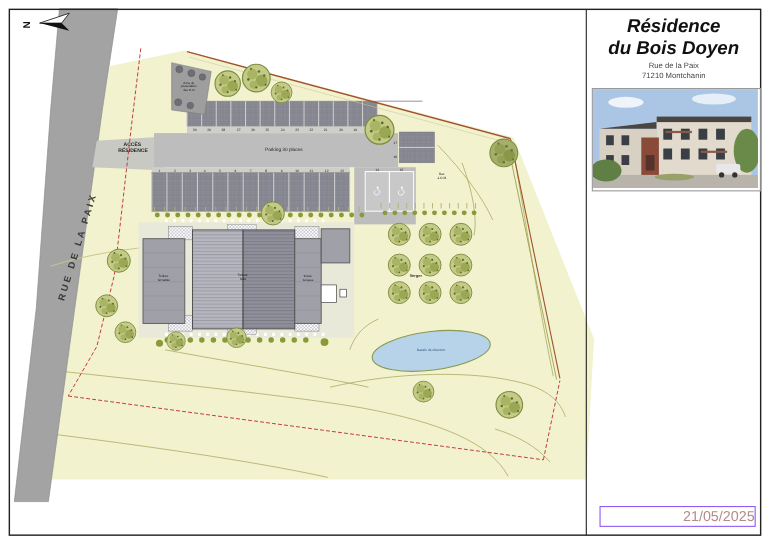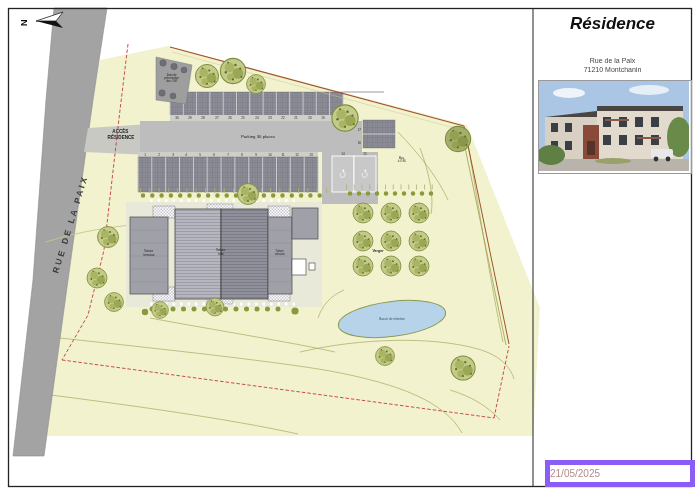--- a/index.html
+++ b/index.html
@@ -4,22 +4,22 @@
 <style>
   html,body{margin:0;padding:0;background:#fff;}
   #page{position:relative;width:700px;height:495px;background:#fff;overflow:hidden;
         font-family:"Liberation Sans",sans-serif;}
   #plan-svg{position:absolute;left:0;top:0;}
   .panel-title{position:absolute;left:533px;top:14px;width:159px;text-align:center;
                font-weight:bold;font-style:italic;font-size:17px;line-height:1.15;color:#101010;}
   .panel-address{position:absolute;left:533px;top:56px;width:159px;text-align:center;
                  font-size:7px;line-height:1.3;color:#444;}
   .photo-wrap{position:absolute;left:538px;top:80px;width:152px;height:92px;border:1px solid #999;}
-  .date-box{position:absolute;left:545px;top:460px;width:140px;height:17px;border:5px solid #8b5cf6;
-            font-size:10px;color:#b58a8a;display:flex;align-items:center;justify-content:flex-start;}
+  .date-box{position:absolute;left:545px;top:460px;width:140px;height:17px;border:1px solid #8b5cf6;
+            font-size:13px;color:#b58a8a;display:flex;align-items:center;justify-content:flex-end;}
   svg text{font-family:"Liberation Sans",sans-serif;}
 </style>
 </head>
 <body>
 
 <div id="page">
 
 <svg id="plan-svg" width="700" height="495" viewBox="0 0 700 495">
   <defs>
     <pattern id="hatch" width="5" height="5" patternUnits="userSpaceOnUse">
@@ -267,20 +267,21 @@
   </g>
 
   <g fill="none" stroke="#222">
     <rect x="8.5" y="8.5" width="683" height="478" stroke-width="1.3"></rect>
     <path d="M533,8.5V486.5" stroke-width="1"></path>
   </g>
 </svg>
 
 <div class="panel-title">
   <div>Résidence</div>
+  <div>du Bois Doyen</div>
 </div>
 <div class="panel-address">
   <div>Rue de la Paix</div>
   <div>71210 Montchanin</div>
 </div>
 
 <div class="photo-wrap">
   <svg width="150" height="90" viewBox="0 0 150 90">
     <rect width="150" height="90" fill="#aac6e4"></rect>
     <ellipse cx="30" cy="12" rx="16" ry="5" fill="#ffffff" opacity="0.8"></ellipse>

